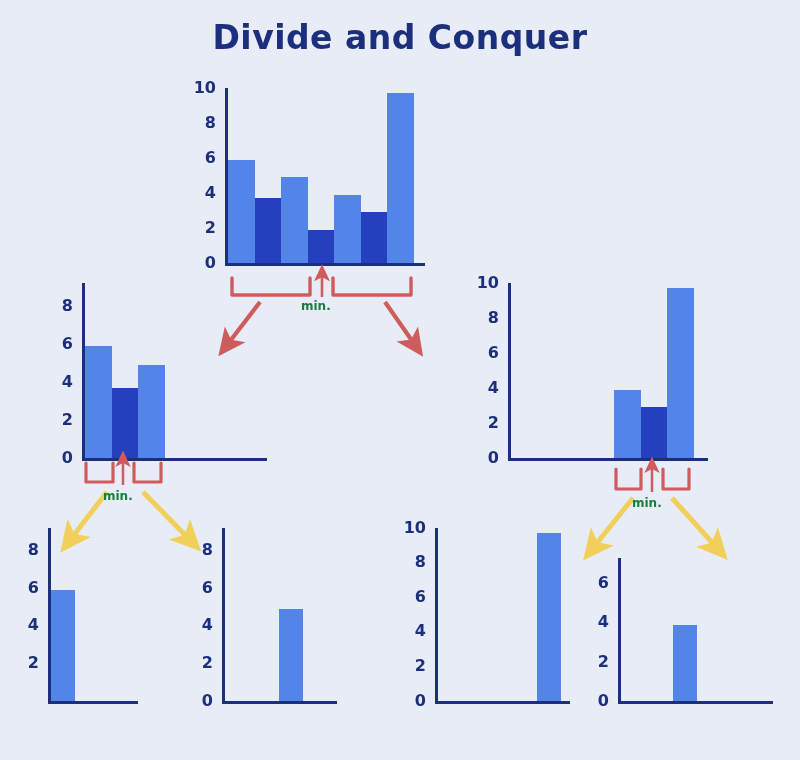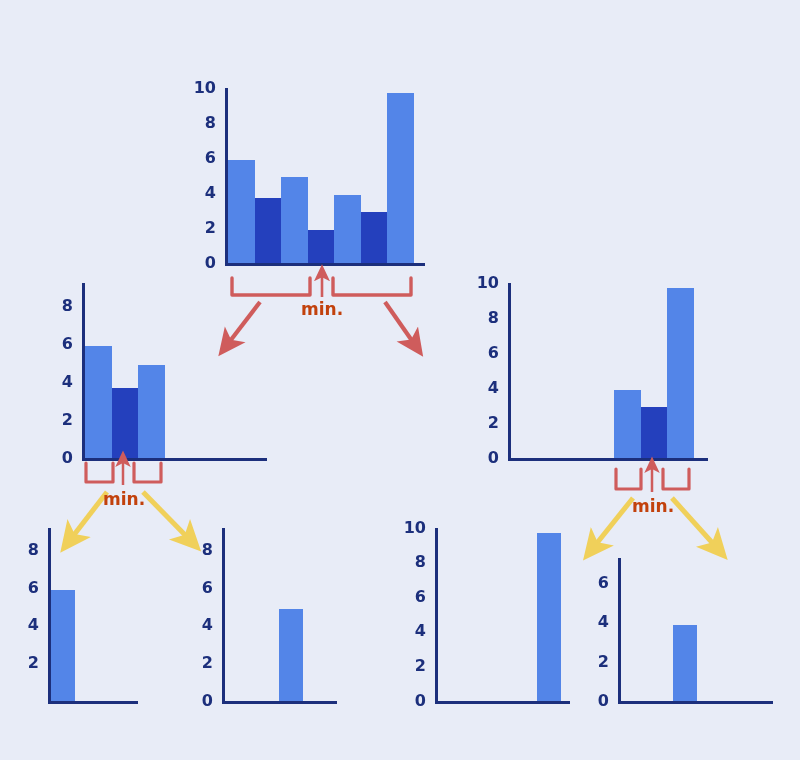--- a/index.html
+++ b/index.html
@@ -52,23 +52,23 @@
     position: absolute;
     font-size: 15px;
     font-weight: bold;
     color: #1c2f7c;
     text-align: right;
     line-height: 1;
     font-family: "DejaVu Sans", sans-serif;
   }
   .minlabel {
     position: absolute;
-    font-size: 17px;
+    font-size: 12px;
     font-weight: bold;
-    color: #c2410c;
+    color: #15803d;
     font-family: "DejaVu Sans", sans-serif;
     white-space: nowrap;
   }
   svg.overlay {
     position: absolute;
     left: 0;
     top: 0;
     width: 800px;
     height: 760px;
     pointer-events: none;
@@ -88,20 +88,21 @@
     letter-spacing: -0.3px;
   }
   .logo-text b { font-weight: bold; color: #4a5059; }
   .logo-text span.lite { font-weight: normal; color: #6d7480; }
 </style>
 </head>
 <body>
 
 <div id="canvas">
 
+  <div class="title">Divide and Conquer</div>
 
   <div class="chart" id="chart-root" style="left:225px; top:88px; width:200px; height:180px;">
       <div class="axis-v" style="left: 0px; top: 0px; height: 178px; background: rgb(28, 47, 124);"></div>
       <div class="axis-h" style="left: 0px; top: 175px; width: 200px; background: rgb(28, 47, 124);"></div>
       <div class="ytick" style="font-size: 16px; color: rgb(28, 47, 124); width: 26px; right: auto; left: -35px; top: 166.68px;">0</div>
       <div class="ytick" style="font-size: 16px; color: rgb(28, 47, 124); width: 26px; right: auto; left: -35px; top: 131.68px;">2</div>
       <div class="ytick" style="font-size: 16px; color: rgb(28, 47, 124); width: 26px; right: auto; left: -35px; top: 96.68px;">4</div>
       <div class="ytick" style="font-size: 16px; color: rgb(28, 47, 124); width: 26px; right: auto; left: -35px; top: 61.68px;">6</div>
       <div class="ytick" style="font-size: 16px; color: rgb(28, 47, 124); width: 26px; right: auto; left: -35px; top: 26.68px;">8</div>
       <div class="ytick" style="font-size: 16px; color: rgb(28, 47, 124); width: 26px; right: auto; left: -35px; top: -8.32px;">10</div>

